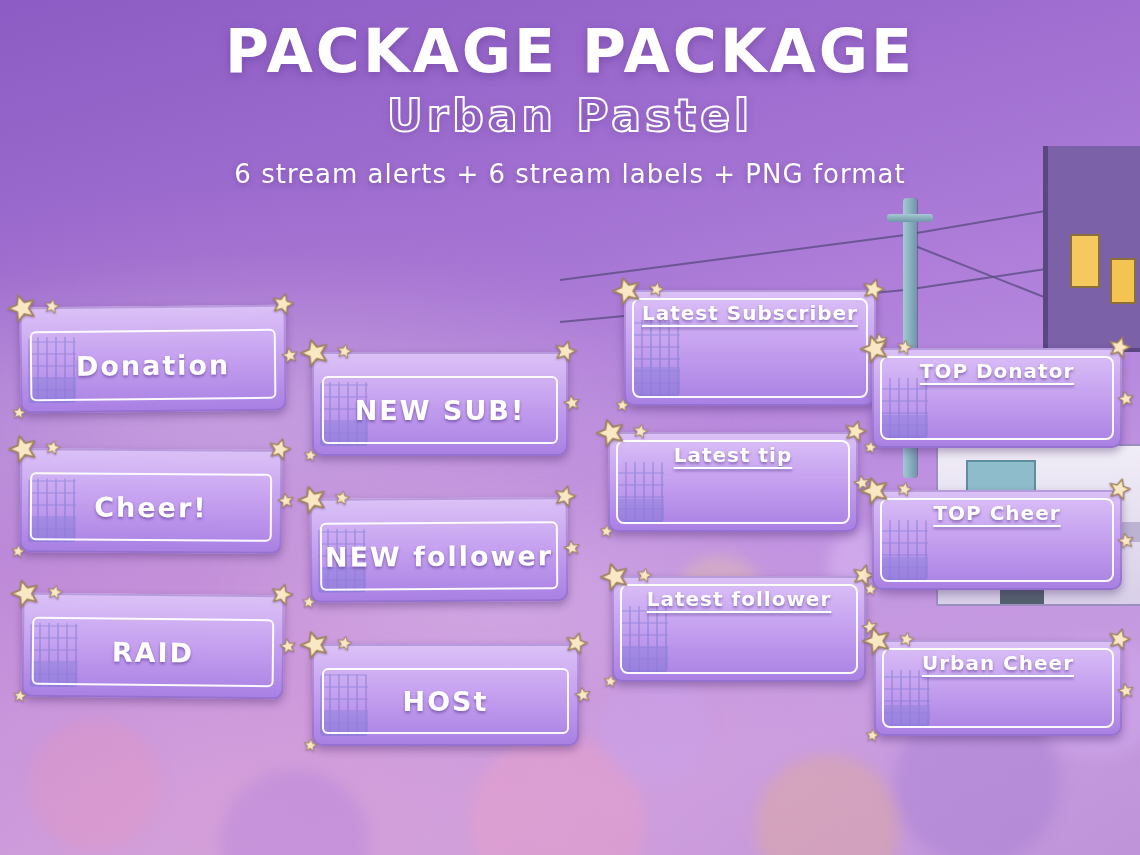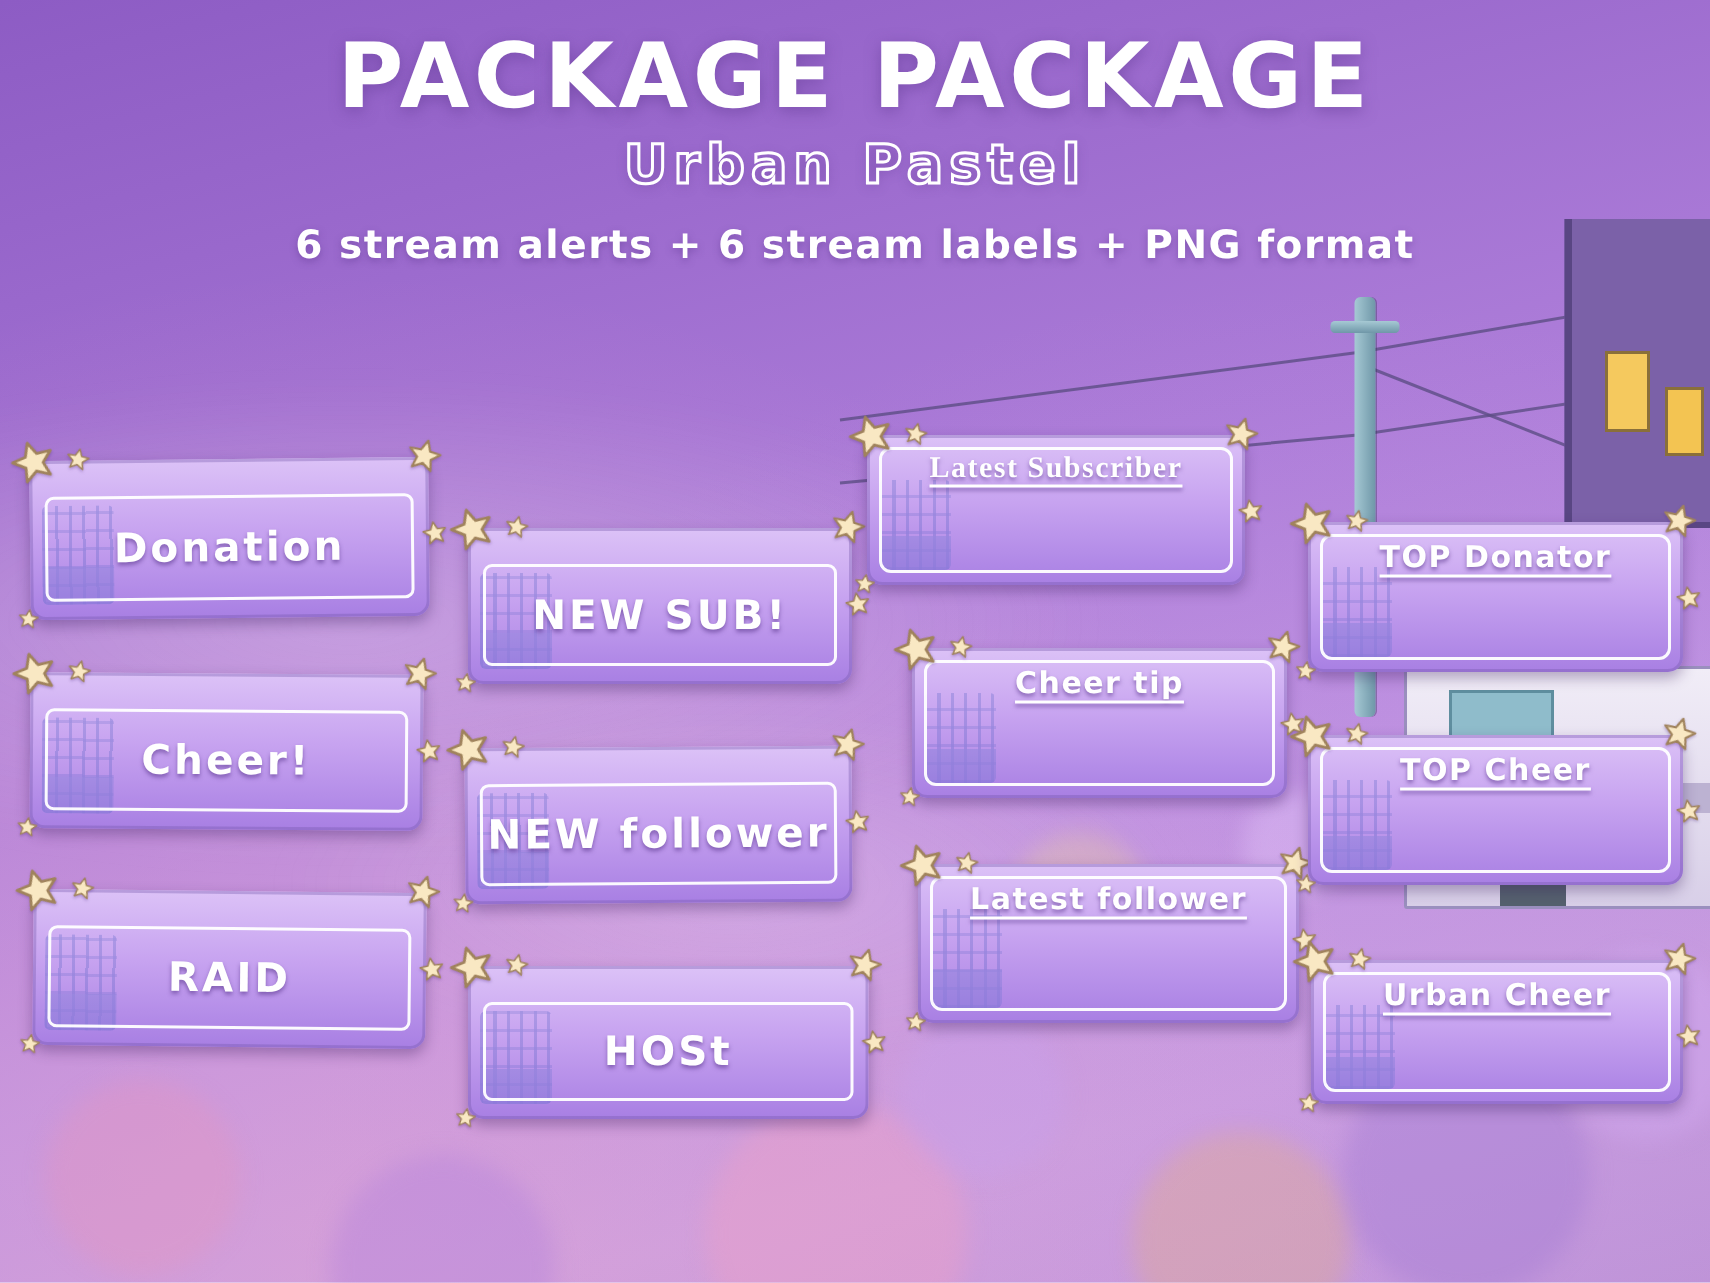--- a/index.html
+++ b/index.html
@@ -43,23 +43,23 @@
   .b5{left:755px;top:755px;width:145px;height:145px;background:rgba(228,175,130,.35);}
   .b6{left:895px;top:700px;width:165px;height:165px;background:rgba(160,120,210,.38);}
   .b7{left:1035px;top:635px;width:125px;height:125px;background:rgba(210,170,240,.42);}
   .b8{left:675px;top:555px;width:90px;height:90px;background:rgba(240,210,150,.30);}
   .b9{left:828px;top:528px;width:70px;height:70px;background:rgba(230,200,250,.38);}
 
   
   .header{position:absolute;left:0;top:0;width:100%;text-align:center;z-index:2;color:#fff;}
   .header h1{margin:16px 0 0 0;font-size:60px;font-weight:800;letter-spacing:3px;
     text-shadow:0 3px 10px rgba(100,60,150,.55);}
-  .header h2{margin:4px 0 0 0;font-size:36px;font-weight:800;letter-spacing:4px;
+  .header h2{margin:4px 0 0 0;font-size:44px;font-weight:800;letter-spacing:4px;
     color:transparent;-webkit-text-stroke:2px #ffffff;text-shadow:0 2px 8px rgba(100,60,150,.35);}
-  .header p{margin:18px 0 0 0;font-size:26px;font-weight:700;letter-spacing:1px;
+  .header p{margin:18px 0 0 0;font-size:26px;font-weight:400;letter-spacing:1px;
     text-shadow:0 2px 5px rgba(100,60,150,.5);}
 
   
   #panel-layer{position:absolute;inset:0;z-index:3;}
   .panel{position:absolute;border-radius:10px;
     background:linear-gradient(180deg,#dcc2f7 0%,#c7a3f0 45%,#a87fe3 100%);
     box-shadow:0 4px 9px rgba(55,25,90,.35), inset 0 0 0 2px rgba(115,85,170,.35);}
   .panel-inner{position:absolute;border:2px solid rgba(255,255,255,.95);}
   .type-alert .panel-inner{left:10px;right:10px;top:24px;bottom:12px;border-radius:6px;}
   .type-label .panel-inner{left:8px;right:8px;top:8px;bottom:8px;border-radius:8px;}
@@ -84,21 +84,21 @@
   .st4{width:18px;height:18px;right:-13px;top:42px;transform:rotate(-10deg);}
   .st5{width:15px;height:15px;left:-9px;bottom:-7px;transform:rotate(8deg);}
 
   
   .pos-donation{left:20px;top:306px;width:266px;height:106px;transform:rotate(-0.6deg);}
   .pos-cheer{left:20px;top:449px;width:262px;height:104px;transform:rotate(0.4deg);}
   .pos-raid{left:22px;top:594px;width:262px;height:104px;transform:rotate(0.6deg);}
   .pos-new-sub{left:312px;top:352px;width:256px;height:104px;}
   .pos-new-follower{left:310px;top:498px;width:258px;height:104px;transform:rotate(-0.4deg);}
   .pos-host{left:312px;top:644px;width:256px;height:102px;padding-left:11px;}
-  .pos-latest-subscriber{left:578px;top:290px;width:252px;height:100px;font-family:Liberation Serif, serif;}
+  .pos-latest-subscriber{left:624px;top:290px;width:252px;height:116px;}
   .pos-latest-tip{left:608px;top:432px;width:250px;height:100px;}
   .pos-latest-follower{left:612px;top:576px;width:254px;height:106px;}
   .pos-top-donator{left:872px;top:348px;width:250px;height:100px;}
   .pos-top-cheer{left:872px;top:490px;width:250px;height:100px;}
   .pos-latest-cheer{left:874px;top:640px;width:248px;height:96px;}
 </style>
 </head>
 <body>
 
 <div class="scene">
@@ -369,21 +369,21 @@
     <span class="star st4">
         <svg viewBox="0 0 24 24">
           <path d="M12 1.8l2.8 6.4 7 .6-5.3 4.6 1.6 6.8-6.1-3.7-6.1 3.7 1.6-6.8L1.9 8.8l7-.6z"></path>
         </svg>
       </span>
     <span class="star st5">
         <svg viewBox="0 0 24 24">
           <path d="M12 1.8l2.8 6.4 7 .6-5.3 4.6 1.6 6.8-6.1-3.7-6.1 3.7 1.6-6.8L1.9 8.8l7-.6z"></path>
         </svg>
       </span>
-    <div class="panel-label">Cheer tip</div>
+    <div class="panel-label">Latest tip</div>
   </div>
     <div class="panel type-label pos-latest-follower">
     <div class="panel-city"></div>
     <div class="panel-inner"></div>
     <span class="star st1">
         <svg viewBox="0 0 24 24">
           <path d="M12 1.8l2.8 6.4 7 .6-5.3 4.6 1.6 6.8-6.1-3.7-6.1 3.7 1.6-6.8L1.9 8.8l7-.6z"></path>
         </svg>
       </span>
     <span class="star st2">

